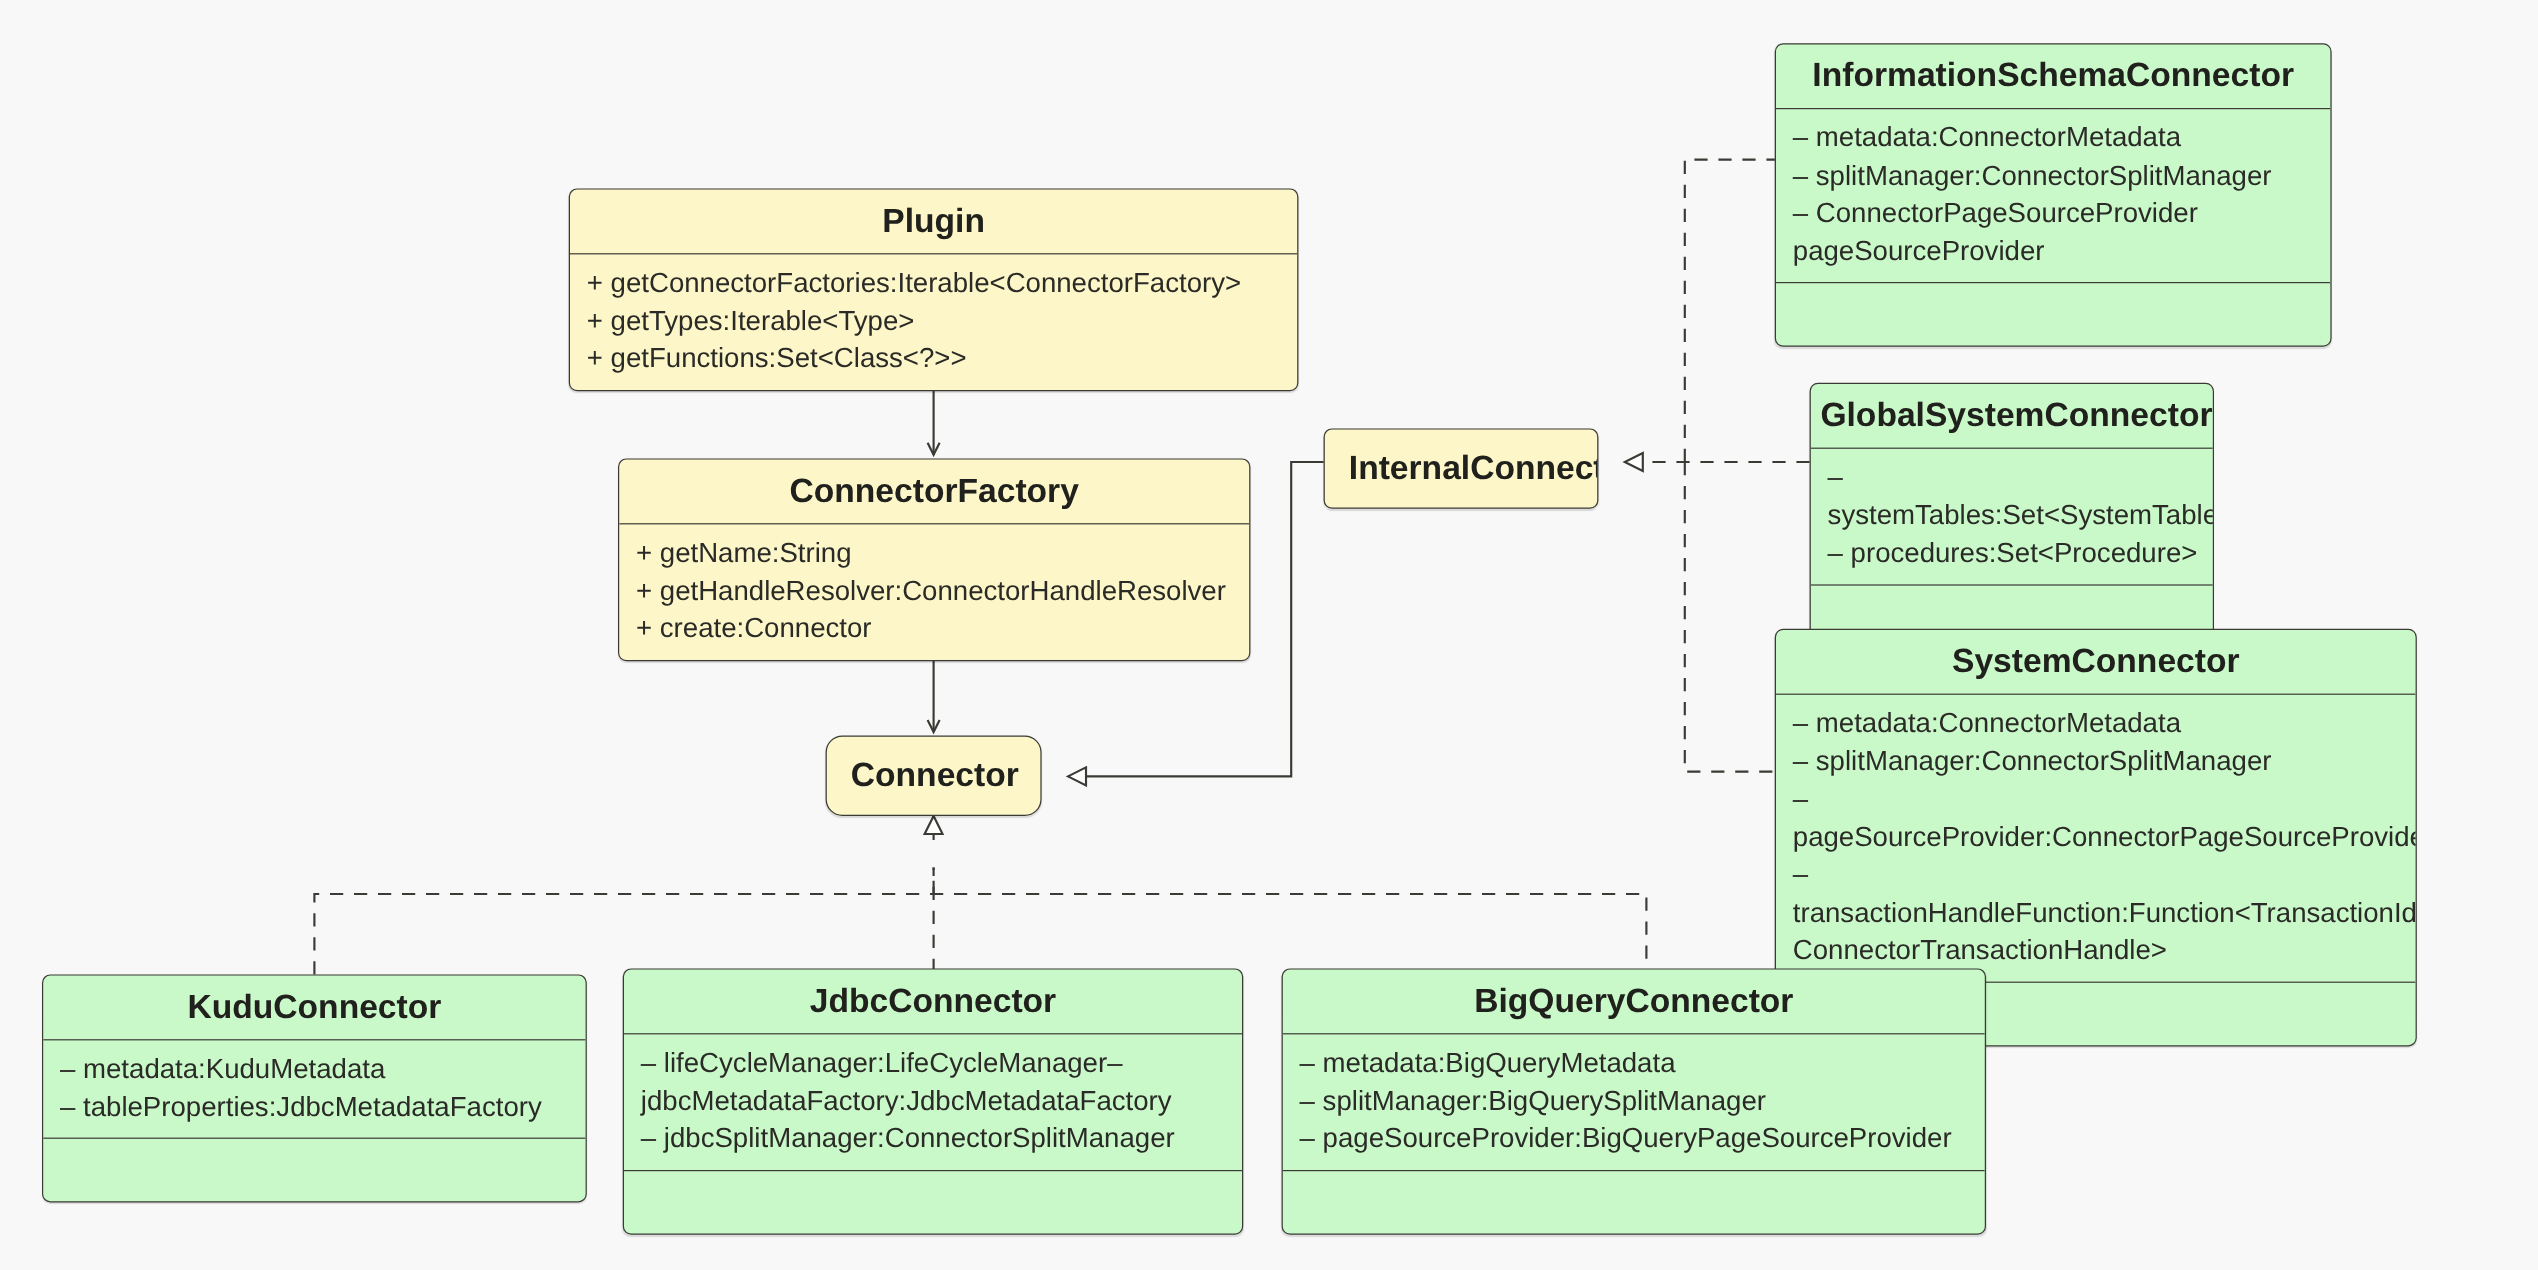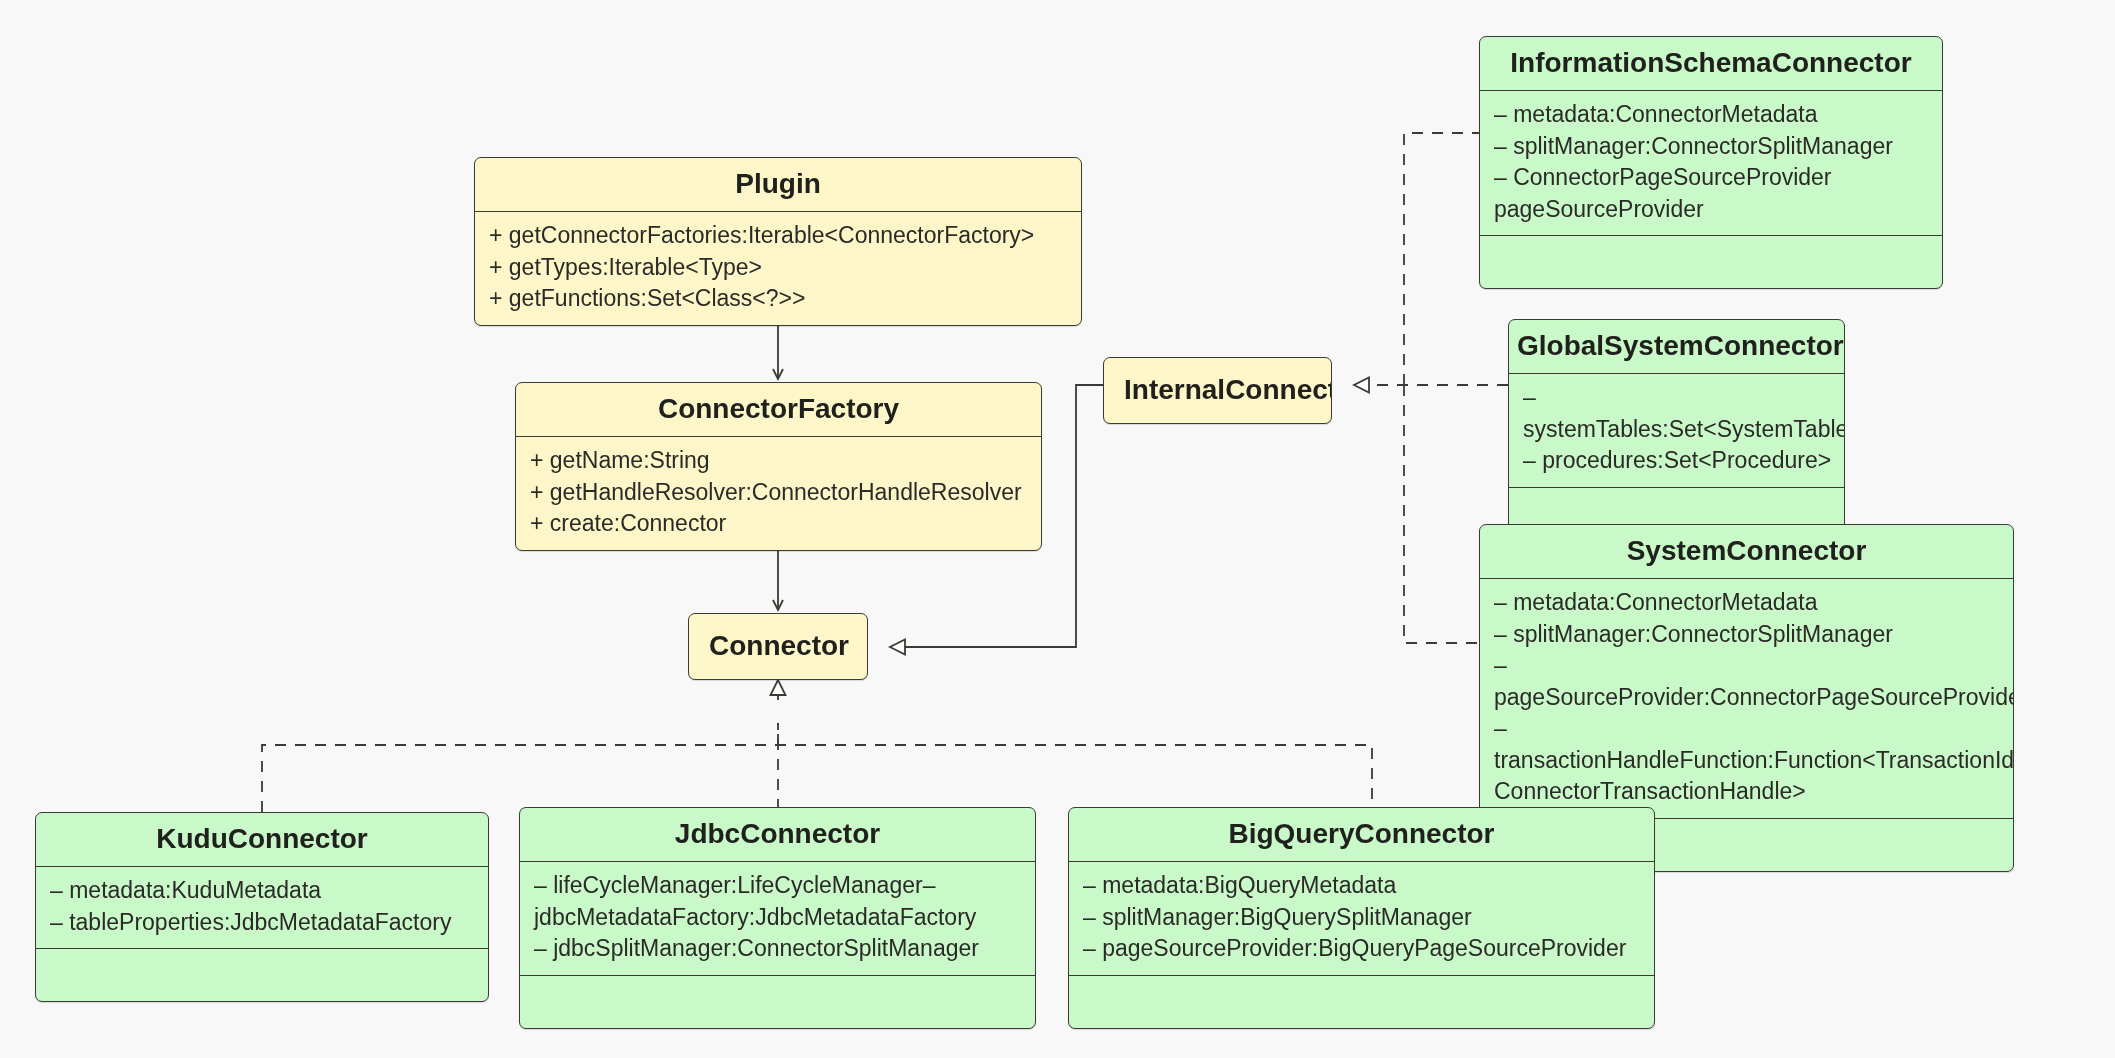--- a/index.html
+++ b/index.html
@@ -63,21 +63,21 @@
   .uml .section .row {
     white-space: pre-wrap;
   }
   .uml .empty-section {
     height: 34px;
   }
 
   
   #box-plugin              { left: 474px;  top: 157px;  width: 608px; }
   #box-connectorfactory    { left: 515px;  top: 382px;  width: 527px; }
-  #box-connector           { left: 688px;  top: 613px;  width: 180px; }
+  #box-connector           { left: 688px;  top: 613px;  width: 180px; border-radius: 14px; }
   #box-internalconnector   { left: 1103px; top: 357px;  width: 229px; }
   #box-infoschema          { left: 1479px; top: 36px;   width: 464px; }
   #box-globalsystem        { left: 1508px; top: 307px;  width: 337px; margin-top: 12px; }
   #box-system              { left: 1479px; top: 524px;  width: 535px; }
   #box-kudu                { left: 35px;   top: 812px;  width: 454px; }
   #box-jdbc                { left: 519px;  top: 807px;  width: 517px; }
   #box-bigquery            { left: 1068px; top: 807px;  width: 587px; }
 </style>
 </head>
 <body>

